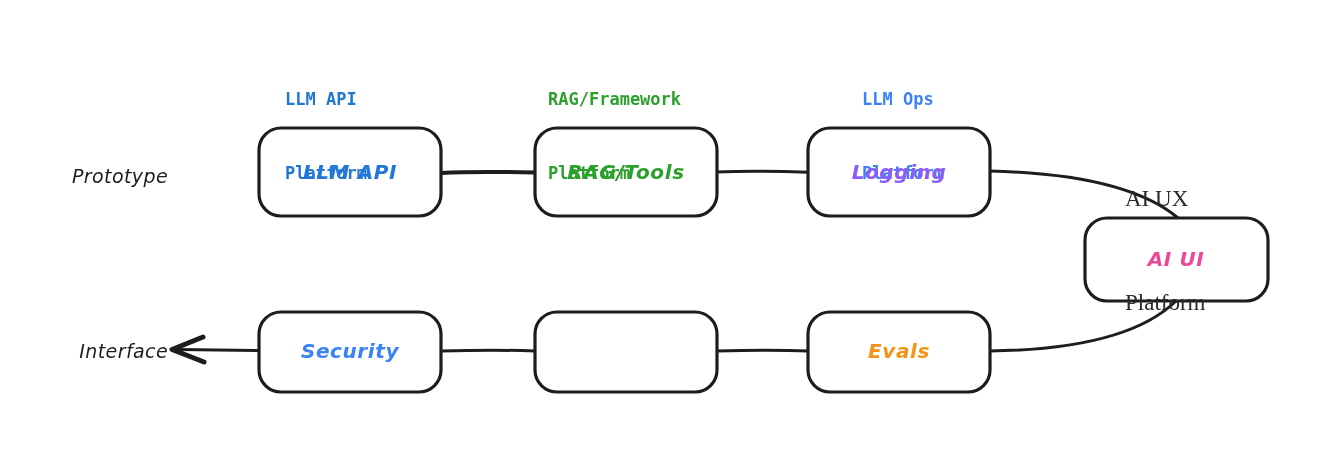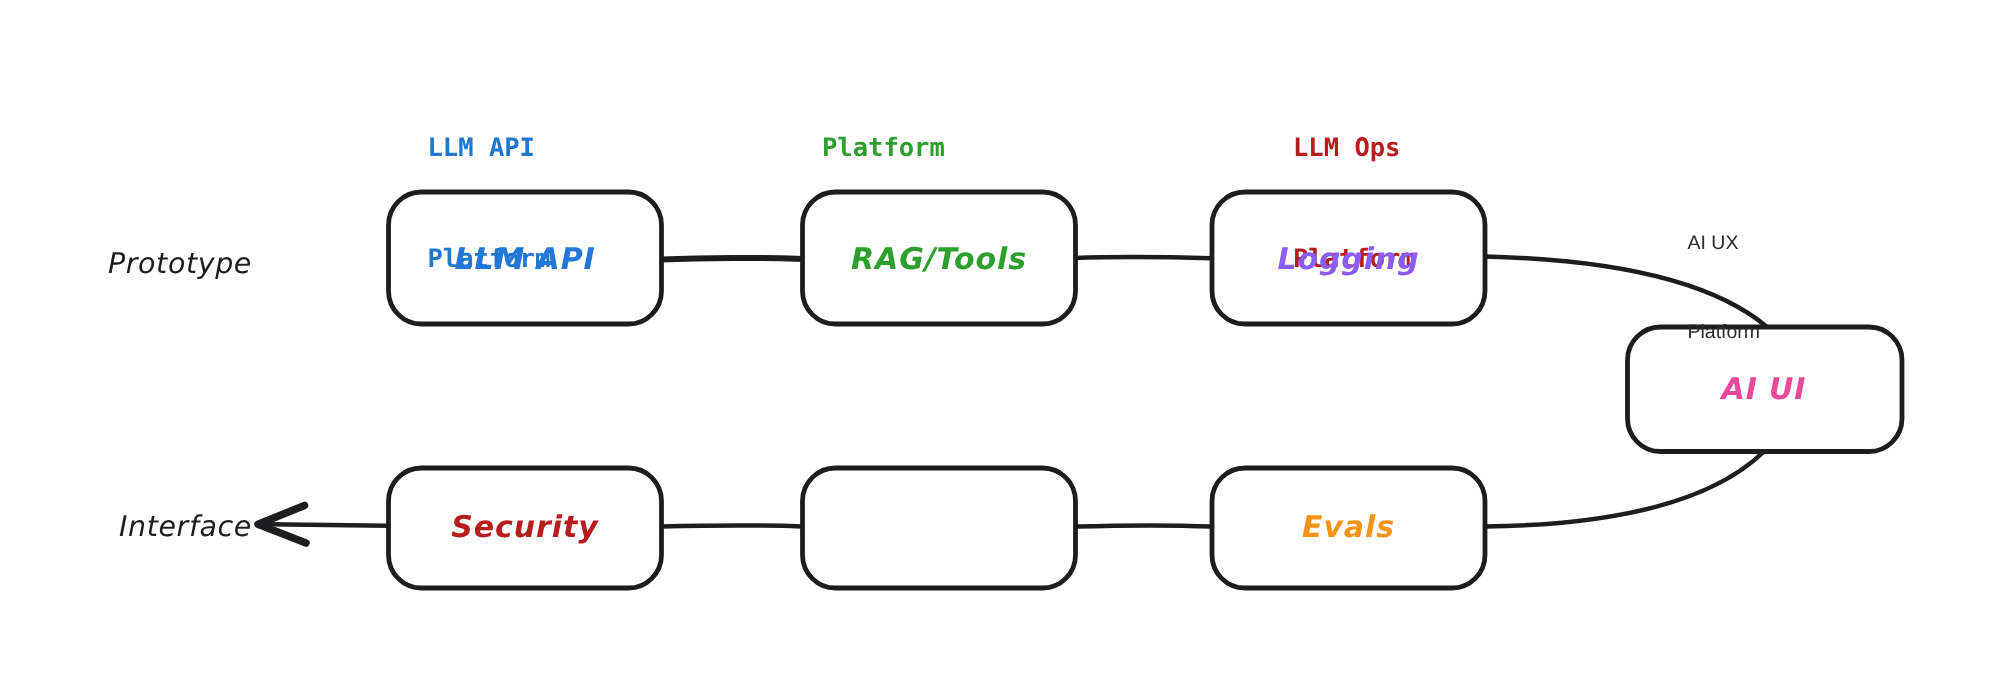--- a/index.html
+++ b/index.html
@@ -78,22 +78,22 @@
     font-size: 19px;
     font-weight: 500;
     color: #1d1d1f;
     white-space: nowrap;
     transform: translate(-100%, -50%);
     letter-spacing: 0.4px;
     user-select: none;
   }
   .side-label {
     position: absolute;
-    font-family: Liberation Sans, sans-serif;
-    font-size: 13px;
+    font-family: Liberation Serif, serif;
+    font-size: 23px;
     font-weight: 500;
     line-height: 1.5;
     color: #2b2b2e;
     white-space: pre;
     user-select: none;
   }
 </style>
 </head>
 <body>
 
@@ -135,33 +135,34 @@
   <div class="row-label" style="left:168px; top:176px;">Prototype</div>
 
   <div class="row-label" style="left:168px; top:351px;">Interface</div>
 
   <div class="group-label" style="left:285px; top:38px; color:#1f77d0;">
     <div>LLM API</div>
     <div>Platform</div>
   </div>
 
   <div class="group-label" style="left:548px; top:38px; color:#2ca02c;">
+    <div>RAG/Framework</div>
     <div>Platform</div>
   </div>
 
-  <div class="group-label" style="left:862px; top:38px; color:#b91c1c;">
+  <div class="group-label" style="left:862px; top:38px; color:#3b82f6;">
     <div>LLM Ops</div>
     <div>Platform</div>
   </div>
 
   <div class="side-label" style="left:1125px; top:113px;">
     <div>AI UX</div>
     <div>Platform</div>
   </div>
 
   <div class="node-label" style="left:350px;  top:172px; color:#2277d8;">LLM API</div>
   <div class="node-label" style="left:626px;  top:172px; color:#2ca02c;">RAG/Tools</div>
   <div class="node-label" style="left:899px;  top:172px; color:#8b5cf6;">Logging</div>
   <div class="node-label" style="left:1176px; top:259px; color:#ec4899;">AI UI</div>
-  <div class="node-label" style="left:350px;  top:351px; color:#b91c1c;">Security</div>
+  <div class="node-label" style="left:350px;  top:351px; color:#3b82f6;">Security</div>
   <div class="node-label" style="left:899px;  top:351px; color:#f59316;text-align:center;">Evals</div>
 
 </div>
 
 </body></html>

